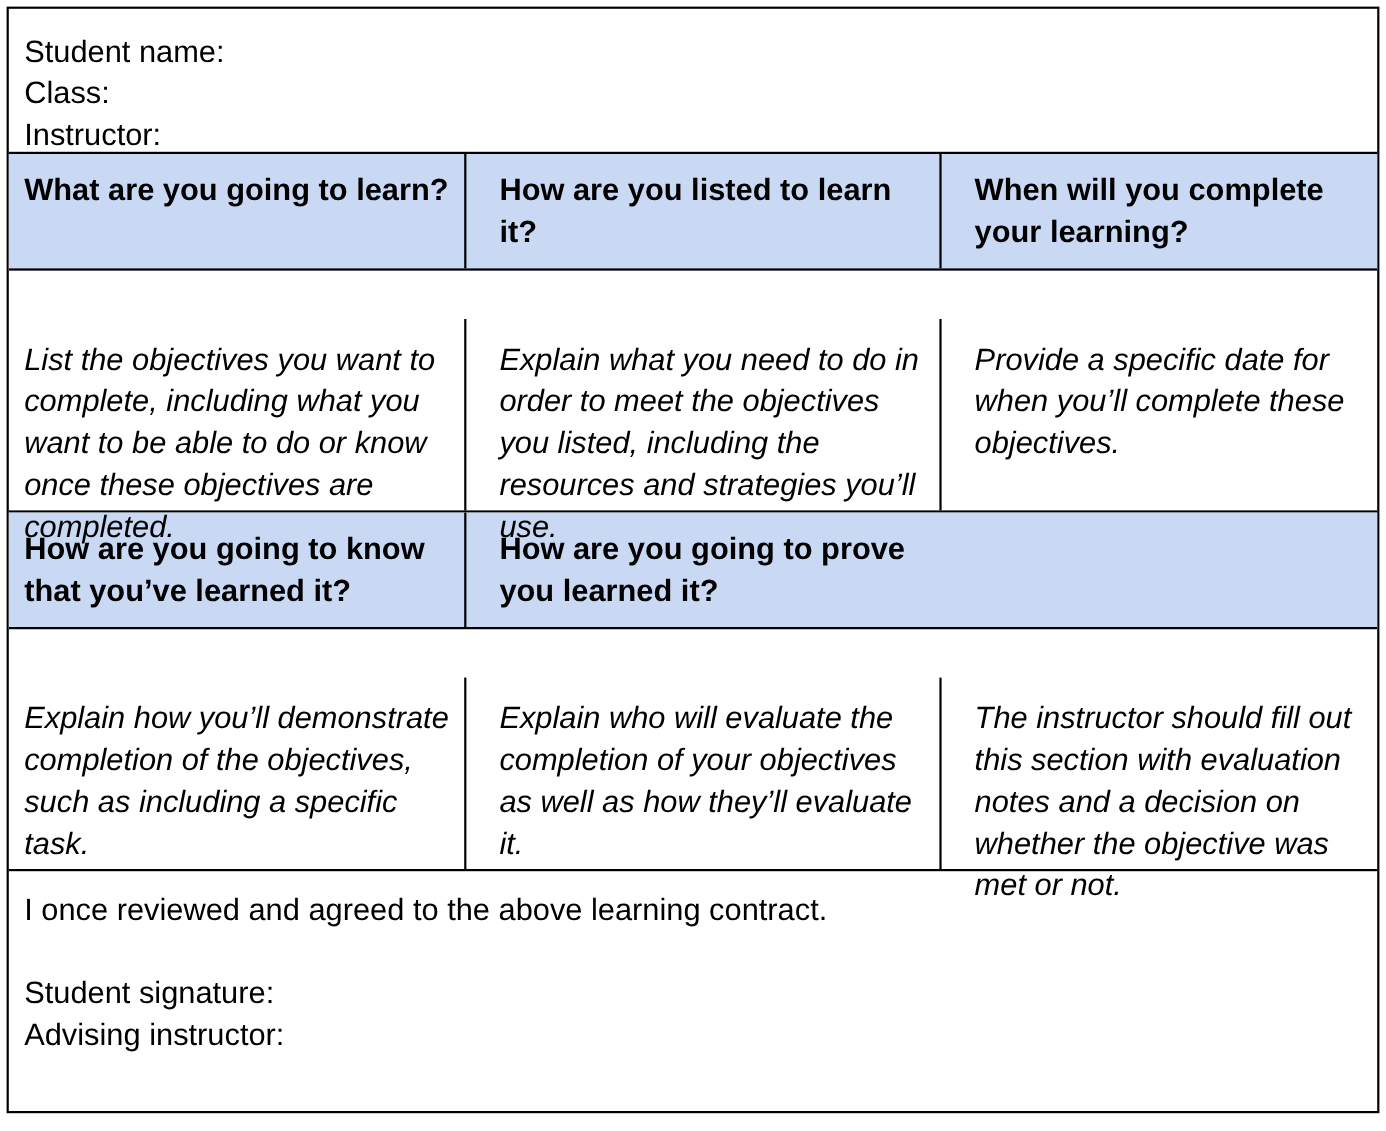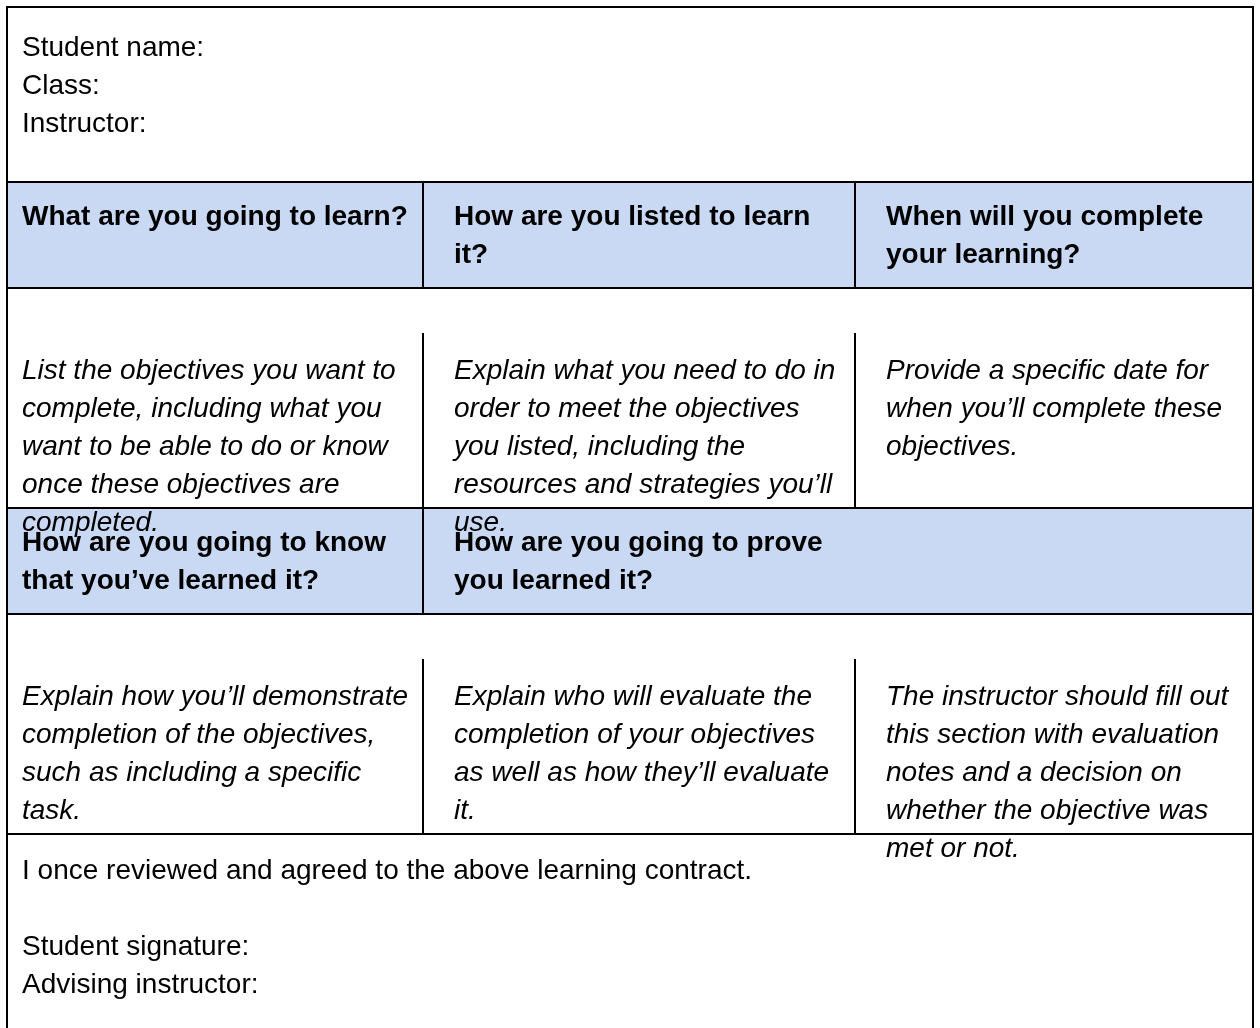--- a/index.html
+++ b/index.html
@@ -1,18 +1,18 @@
 <!DOCTYPE html>
 <html><head>
   <meta charset="utf-8">
   <style>
     html, body { margin: 0; padding: 0; background: #ffffff; }
     body { width: 1260px; height: 1028px; position: relative; font-family: "Liberation Sans", "DejaVu Sans", sans-serif; color: #000; }
     .doc { position: absolute; left: 6px; top: 6px; width: 1248px; border: 2px solid #000; box-sizing: border-box; }
-    .top { height: 175px; border-bottom: 2px solid #000; box-sizing: border-box; padding: 20px 14px 0 14px; font-size: 28px; line-height: 38px; }
+    .top { height: 132px; border-bottom: 2px solid #000; box-sizing: border-box; padding: 20px 14px 0 14px; font-size: 28px; line-height: 38px; }
     .row { display: flex; box-sizing: border-box; border-bottom: 2px solid #000; gap: 16px; }
     .row .cell { box-sizing: border-box; border-right: 2px solid #000; padding: 14px 14px 0 14px; }
     .row .cell:last-child { border-right: none; }
     .c1 { width: 416px; } .c2 { width: 416px; } .c3 { flex: 1; }
     .head { background: #c9d9f3; height: 106px; }
     .head .cell { font-weight: bold; font-size: 28px; line-height: 38px; }
     .body1 { height: 220px; }
     .body2 { height: 220px; }
     .body1 .cell, .body2 .cell { font-style: italic; font-size: 28px; line-height: 38px; padding-top: 18px; margin-top: 44px; }
     .footer { height: 218px; box-sizing: border-box; padding: 16px 14px 0 14px; font-size: 28px; line-height: 38px; }

